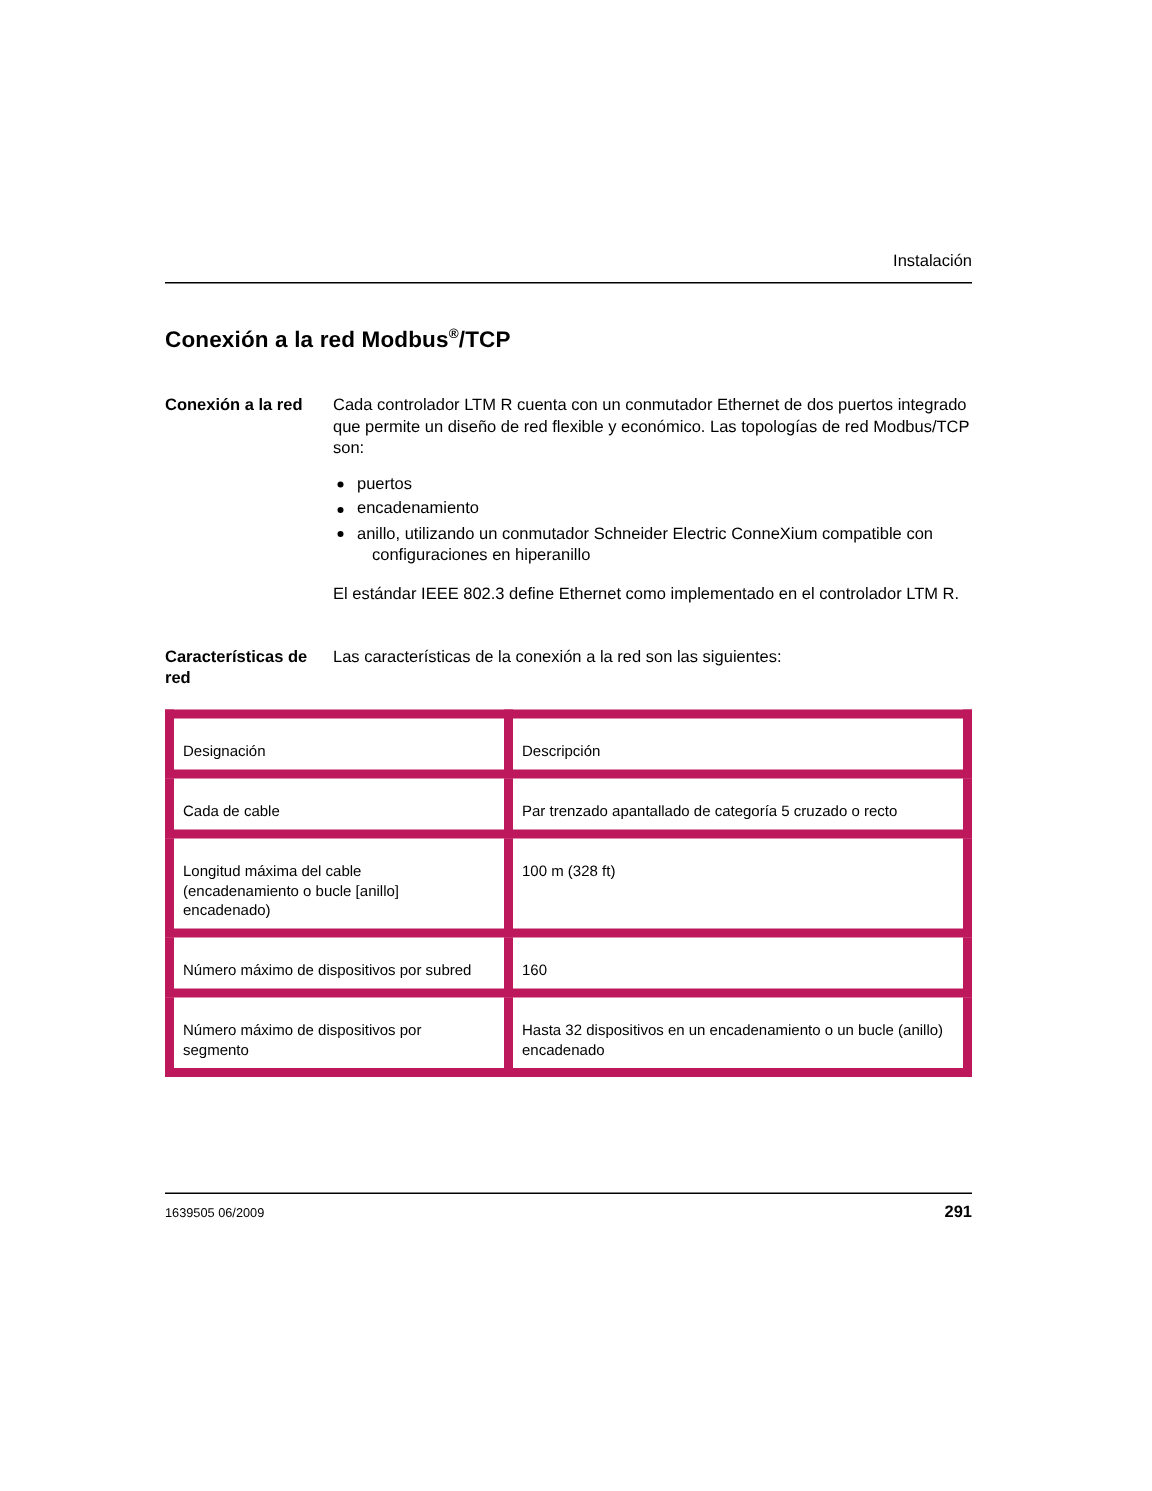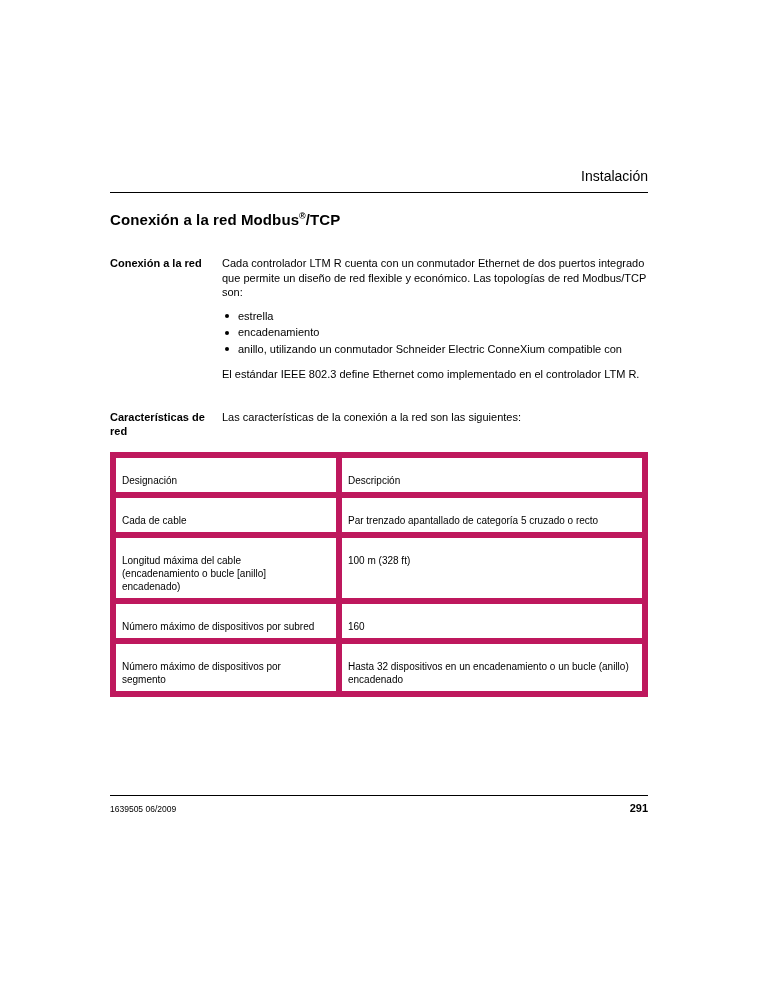--- a/index.html
+++ b/index.html
@@ -25,35 +25,35 @@
   .content {
     position: absolute;
     left: 110px;
     top: 168px;
     width: 538px;
   }
 
   
   .header-row {
     text-align: right;
-    font-size: 14px;
+    font-size: 11px;
     color: #000000;
     padding-bottom: 5px;
   }
   .header-rule {
     border-top: 1px solid #000000;
     height: 0;
     margin-top: 3px;
   }
 
   
   .doc-title {
     font-size: 15px;
     font-weight: bold;
-    margin-top: 18px;
+    margin-top: 28px;
     letter-spacing: 0.1px;
   }
   .doc-title sup {
     font-size: 9px;
     vertical-align: super;
   }
 
   
   .section {
     display: flex;
@@ -164,27 +164,28 @@
     <div class="doc-title">
       <span>Conexión a la red Modbus</span><sup>®</sup><span>/TCP</span>
     </div>
 
     <div class="section">
       <div class="section-label">Conexión a la red</div>
       <div class="section-body">
         <p class="para">Cada controlador LTM R cuenta con un conmutador Ethernet de dos puertos integrado que permite un diseño de red flexible y económico. Las topologías de red Modbus/TCP son:</p>
         <ul class="bullets">
           <li>
-            <span>estrella</span>
+            <span>puertos</span>
           </li>
           <li>
             <span>encadenamiento</span>
           </li>
           <li>
             <span>anillo, utilizando un conmutador Schneider Electric ConneXium compatible con</span>
+            <span class="cont">configuraciones en hiperanillo</span>
           </li>
         </ul>
         <p class="para">El estándar IEEE 802.3 define Ethernet como implementado en el controlador LTM R.</p>
       </div>
     </div>
 
     <div class="section">
       <div class="section-label">Características de red</div>
       <div class="section-body">
         <p class="para">Las características de la conexión a la red son las siguientes:</p>

